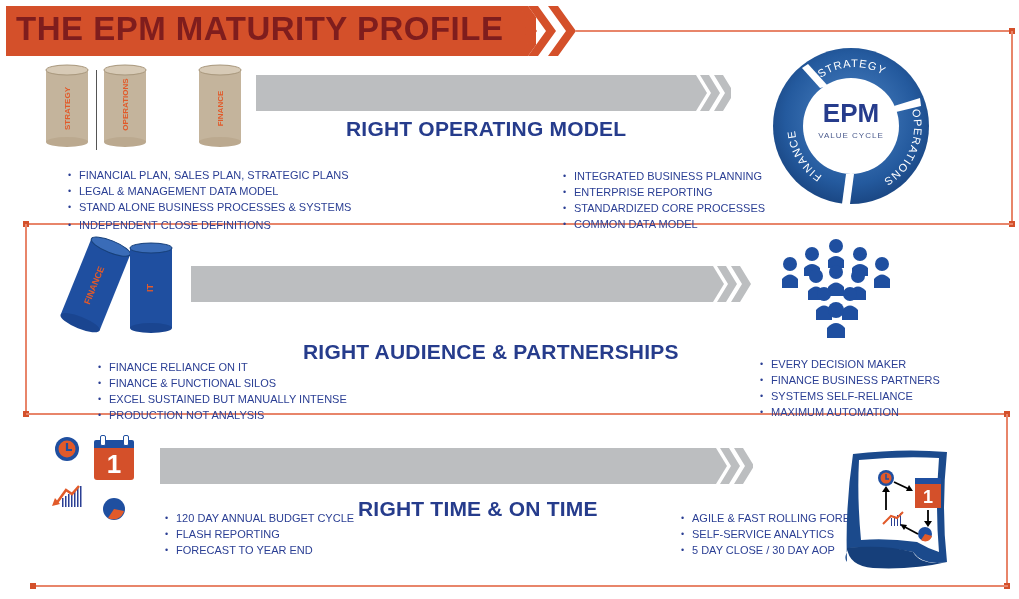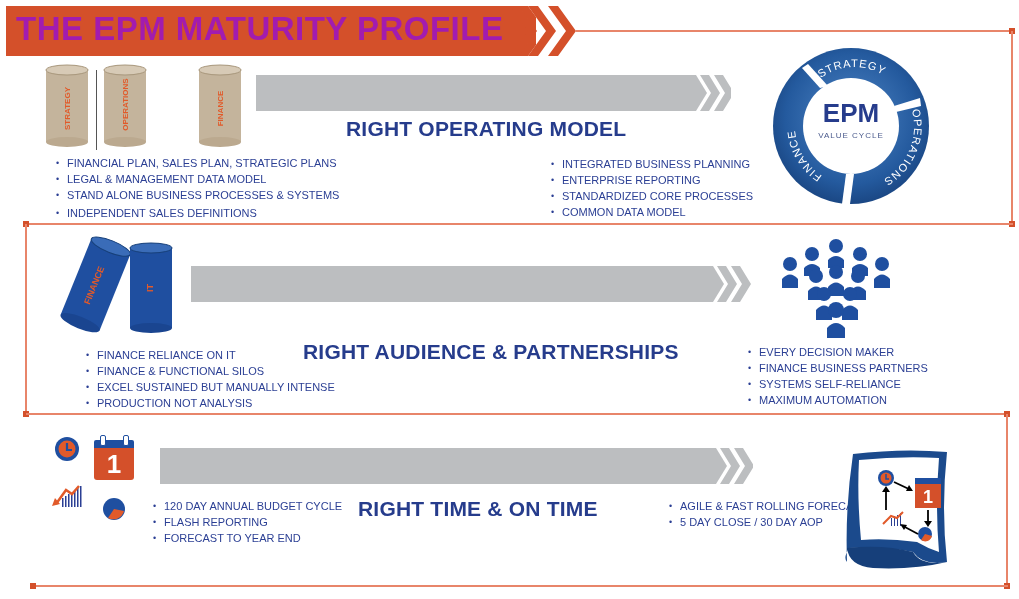--- a/index.html
+++ b/index.html
@@ -1,24 +1,24 @@
 <!DOCTYPE html>
 <html><head>
 <meta charset="utf-8">
 <style>
   html,body{margin:0;padding:0;background:#ffffff;}
   body{width:1019px;height:599px;position:relative;overflow:hidden;font-family:"Liberation Sans",sans-serif;}
   .abs{position:absolute;}
   .title-banner{left:6px;top:6px;width:530px;height:50px;}
-  .title-text{left:16px;top:10px;font-size:33px;font-weight:bold;color:#a21caf;letter-spacing:0.5px;white-space:nowrap;}
+  .title-text{left:16px;top:10px;font-size:33px;font-weight:bold;color:#7f1d1d;letter-spacing:0.5px;white-space:nowrap;}
   .line{position:absolute;background:#e8856a;}
   .dot{position:absolute;width:6px;height:6px;background:#d4502a;}
   .gray-arrow{position:absolute;}
   .heading{position:absolute;font-weight:bold;color:#263c8c;font-size:21px;white-space:nowrap;letter-spacing:0.2px;}
-  ul.bullets{position:absolute;margin:0;padding:0;list-style:none;}
+  ul.bullets{position:absolute;margin:12px;padding:0;list-style:none;}
   ul.bullets li{font-size:11px;color:#2b3f94;line-height:16px;white-space:nowrap;}
   ul.bullets li::before{content:"•";display:inline-block;width:11px;font-size:9px;color:#2b3f94;vertical-align:1px;}
   .cyl-label{position:absolute;font-size:8px;font-weight:bold;color:#e15a2a;white-space:nowrap;transform-origin:center;}
 </style>
 </head>
 <body>
 
 <svg class="abs title-banner" viewBox="0 0 530 50" width="530" height="50">
   <polygon points="0,0 510,0 527,25 510,50 0,50" fill="#d4502a"></polygon>
   <polygon points="512,0 522,0 540,25 522,50 512,50 530,25" fill="#d4502a" transform="translate(0,0)"></polygon>
@@ -75,21 +75,21 @@
     <polygon points="444,0 453,0 464,18 453,36 444,36 455,18" fill="#bcbec0"></polygon>
     <polygon points="458,0 467,0 478,18 467,36 458,36 469,18" fill="#bcbec0"></polygon>
   </svg>
 
   <div class="heading" style="left:346px;top:117px;text-align:center;">RIGHT OPERATING MODEL</div>
 
   <ul class="bullets" style="left:56px;top:155px;">
     <li>FINANCIAL PLAN, SALES PLAN, STRATEGIC PLANS</li>
     <li>LEGAL &amp; MANAGEMENT DATA MODEL</li>
     <li>STAND ALONE BUSINESS PROCESSES &amp; SYSTEMS</li>
-    <li style="margin-top:2px;">INDEPENDENT SALES DEFINITIONS</li>
+    <li style="margin-top:2px;">INDEPENDENT CLOSE DEFINITIONS</li>
   </ul>
 
   <ul class="bullets" style="left:551px;top:156px;">
     <li>INTEGRATED BUSINESS PLANNING</li>
     <li>ENTERPRISE REPORTING</li>
     <li>STANDARDIZED CORE PROCESSES</li>
     <li>COMMON DATA MODEL</li>
   </ul>
 
   <svg class="abs" style="left:768px;top:46px;" width="166" height="160" viewBox="0 0 166 160">
@@ -251,20 +251,21 @@
   <ul class="bullets" style="left:153px;top:498px;">
     <li>120 DAY ANNUAL BUDGET CYCLE</li>
     <li>FLASH REPORTING</li>
     <li>FORECAST TO YEAR END</li>
   </ul>
 
   <div class="heading" style="left:358px;top:497px;">RIGHT TIME &amp; ON TIME</div>
 
   <ul class="bullets" style="left:669px;top:498px;">
     <li>AGILE &amp; FAST ROLLING FORECAST</li>
+    <li>SELF-SERVICE ANALYTICS</li>
     <li>5 DAY CLOSE / 30 DAY AOP</li>
   </ul>
 
   <svg class="abs" style="left:843px;top:448px;" width="112" height="122" viewBox="0 0 112 122">
     <path d="M10,6 Q60,0 104,4 Q98,60 104,114 Q80,118 70,104 Q40,98 6,100 Q0,110 4,114 Q2,60 10,6 Z" fill="#1b4a8c"></path>
     <path d="M16,12 Q58,8 96,10 Q92,58 96,104 Q84,100 74,94 Q44,90 18,92 Q14,50 16,12 Z" fill="#ffffff"></path>
     <path d="M4,100 Q40,96 70,104 Q78,118 104,114 Q70,122 30,120 Q6,118 4,100 Z" fill="#163f7a"></path>
 
     <circle cx="43" cy="30" r="8" fill="#1f4fa0"></circle>
     <circle cx="43" cy="30" r="5.5" fill="#e15a2a"></circle>

